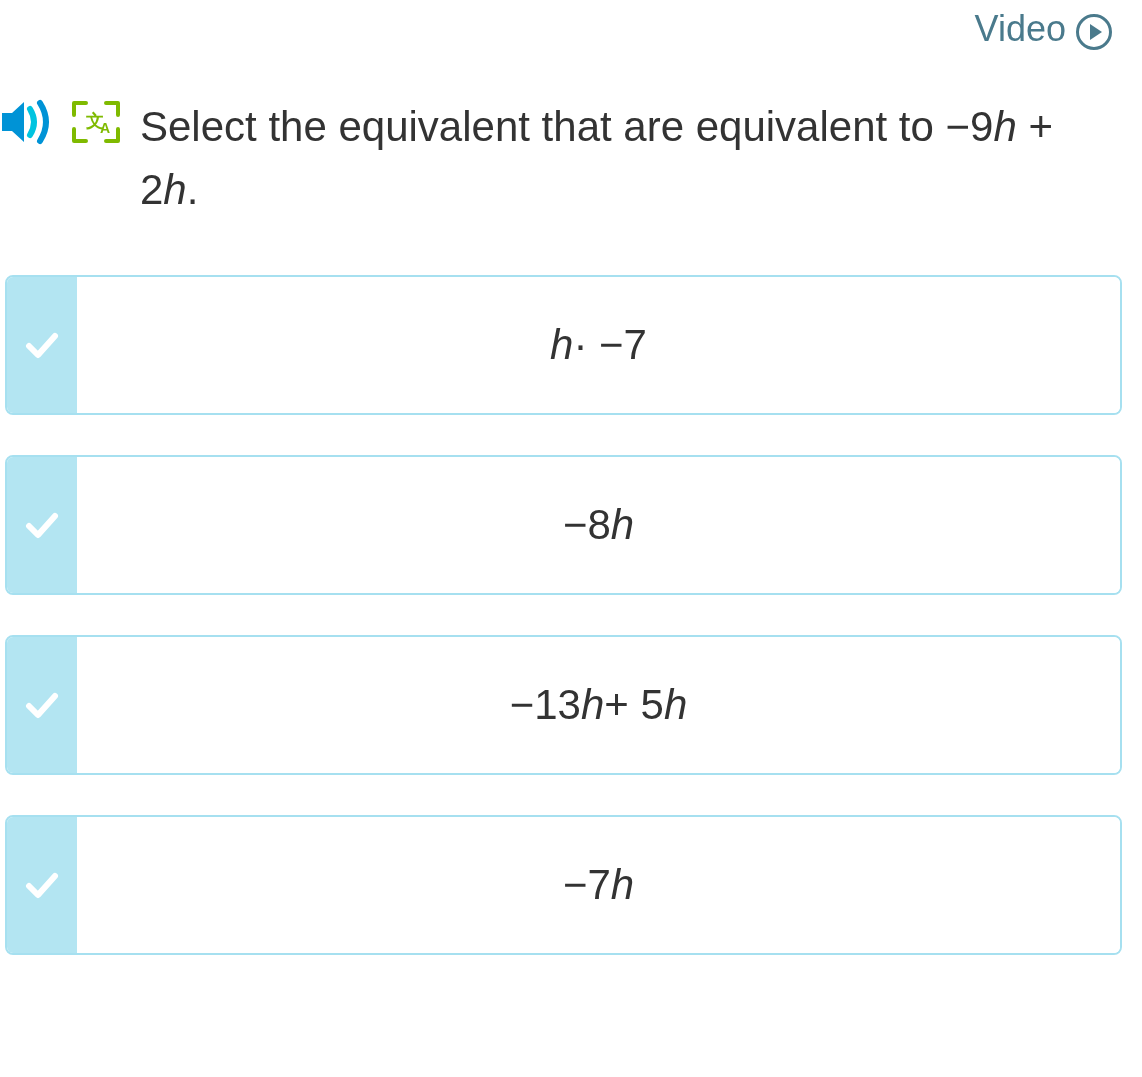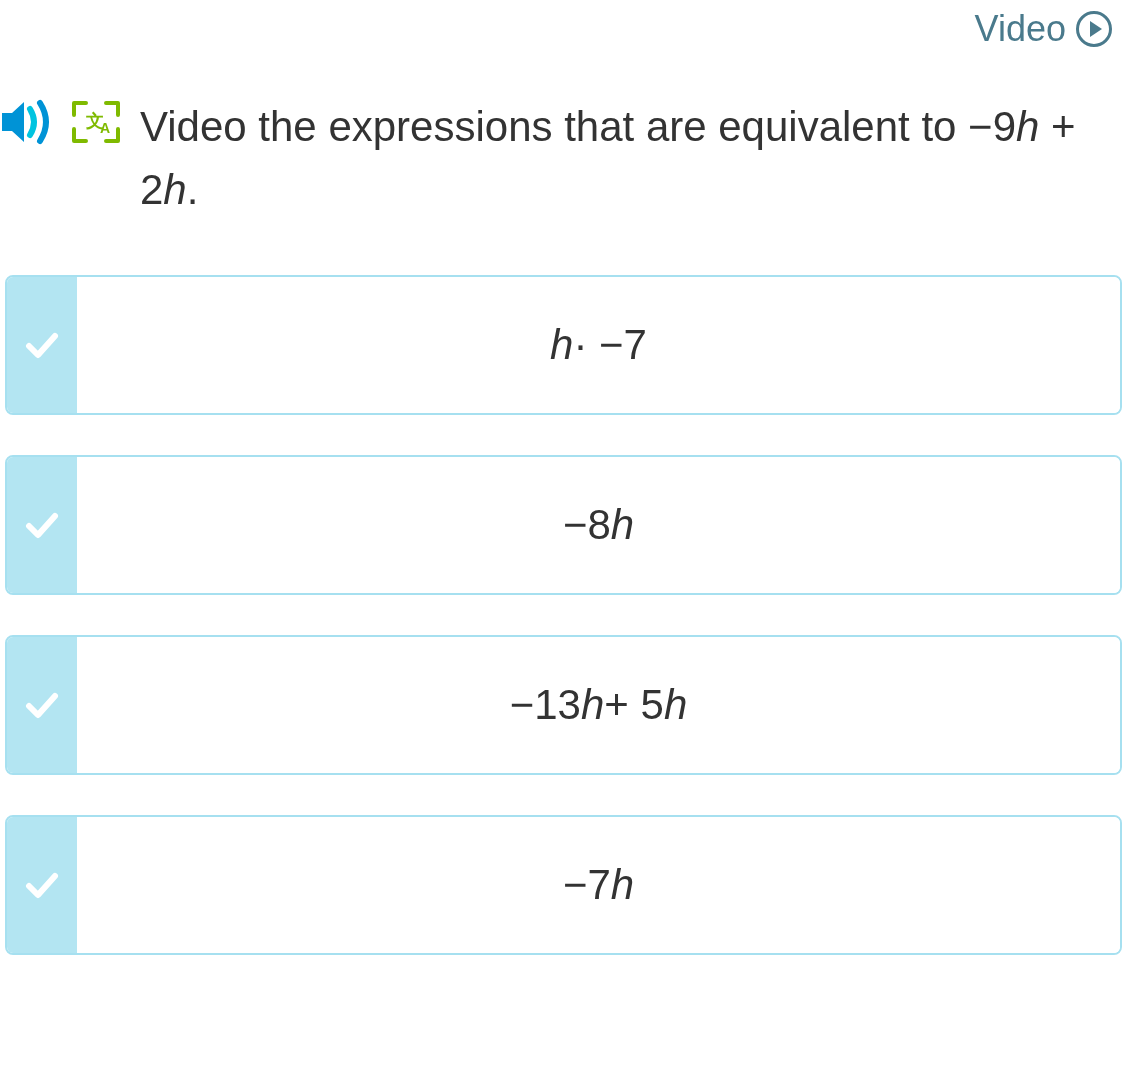--- a/index.html
+++ b/index.html
@@ -11,21 +11,21 @@
       position: relative;
       padding: 0;
     }
     .video-link {
       position: absolute;
       top: 8px;
       right: 30px;
       color: #4a7a8c;
       font-size: 36px;
       display: flex;
-      align-items: center;
+      align-items: flex-end;
       gap: 10px;
       cursor: pointer;
     }
     .video-play-icon {
       width: 36px;
       height: 36px;
       border: 3px solid #4a7a8c;
       border-radius: 50%;
       display: flex;
       align-items: center;
@@ -128,21 +128,21 @@
     <svg width="52" height="46" viewBox="0 0 52 46">
       <path d="M 4 4 L 16 4 M 4 4 L 4 16" stroke="#7fba00" stroke-width="4" fill="none" stroke-linecap="round"></path>
       <path d="M 48 4 L 36 4 M 48 4 L 48 16" stroke="#7fba00" stroke-width="4" fill="none" stroke-linecap="round"></path>
       <path d="M 4 42 L 16 42 M 4 42 L 4 30" stroke="#7fba00" stroke-width="4" fill="none" stroke-linecap="round"></path>
       <path d="M 48 42 L 36 42 M 48 42 L 48 30" stroke="#7fba00" stroke-width="4" fill="none" stroke-linecap="round"></path>
       <text x="16" y="28" font-size="18" fill="#7fba00" font-weight="bold">文</text>
       <text x="30" y="34" font-size="14" fill="#7fba00" font-weight="bold">A</text>
     </svg>
   </span>
   <span class="question-text">
-    <span>Video the expressions that are equivalent to </span><span>−9<span class="mvar">h</span> + 2<span class="mvar">h</span></span><span>.</span>
+    <span>Select the equivalent that are equivalent to </span><span>−9<span class="mvar">h</span> + 2<span class="mvar">h</span></span><span>.</span>
   </span>
 </div>
 
 <div class="options-container">
   <div class="option-card">
     <div class="option-check">
       <svg class="checkmark" viewBox="0 0 34 34">
         <path d="M 4 18 L 13 27 L 30 8" stroke="#ffffff" stroke-width="6" fill="none" stroke-linecap="round" stroke-linejoin="round"></path>
       </svg>
     </div>

